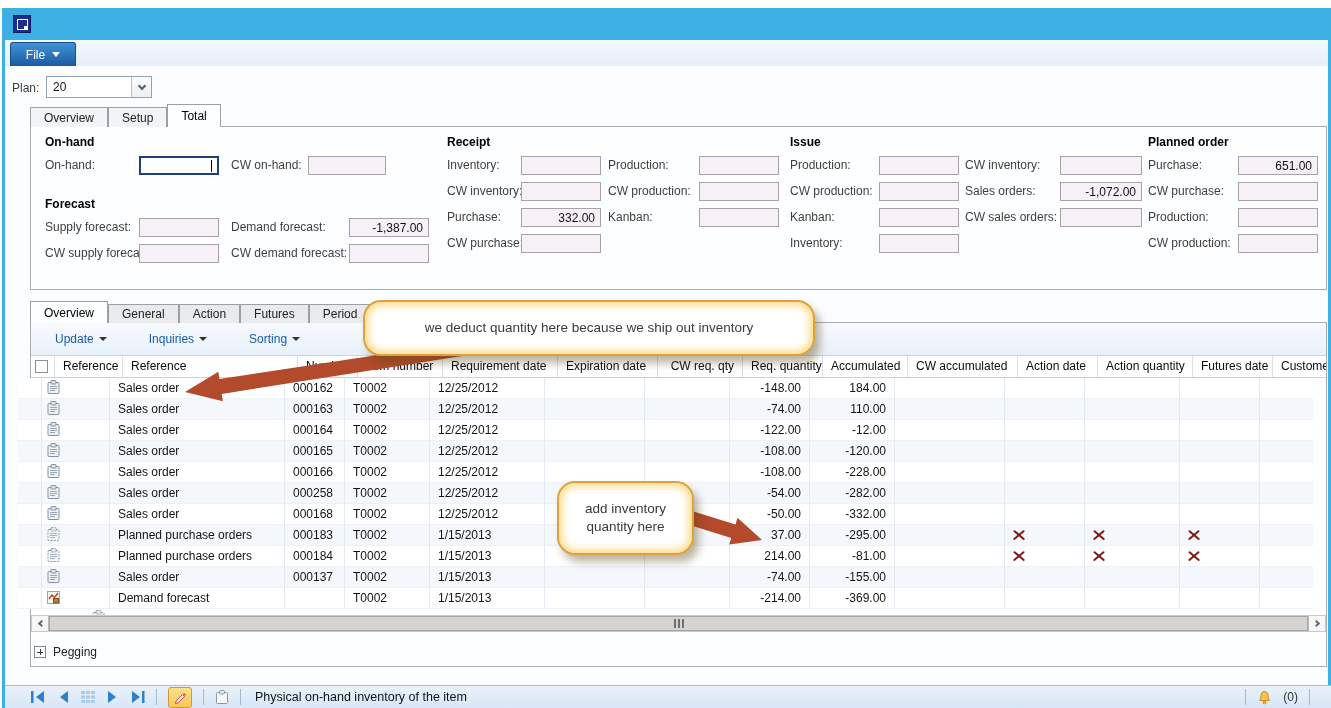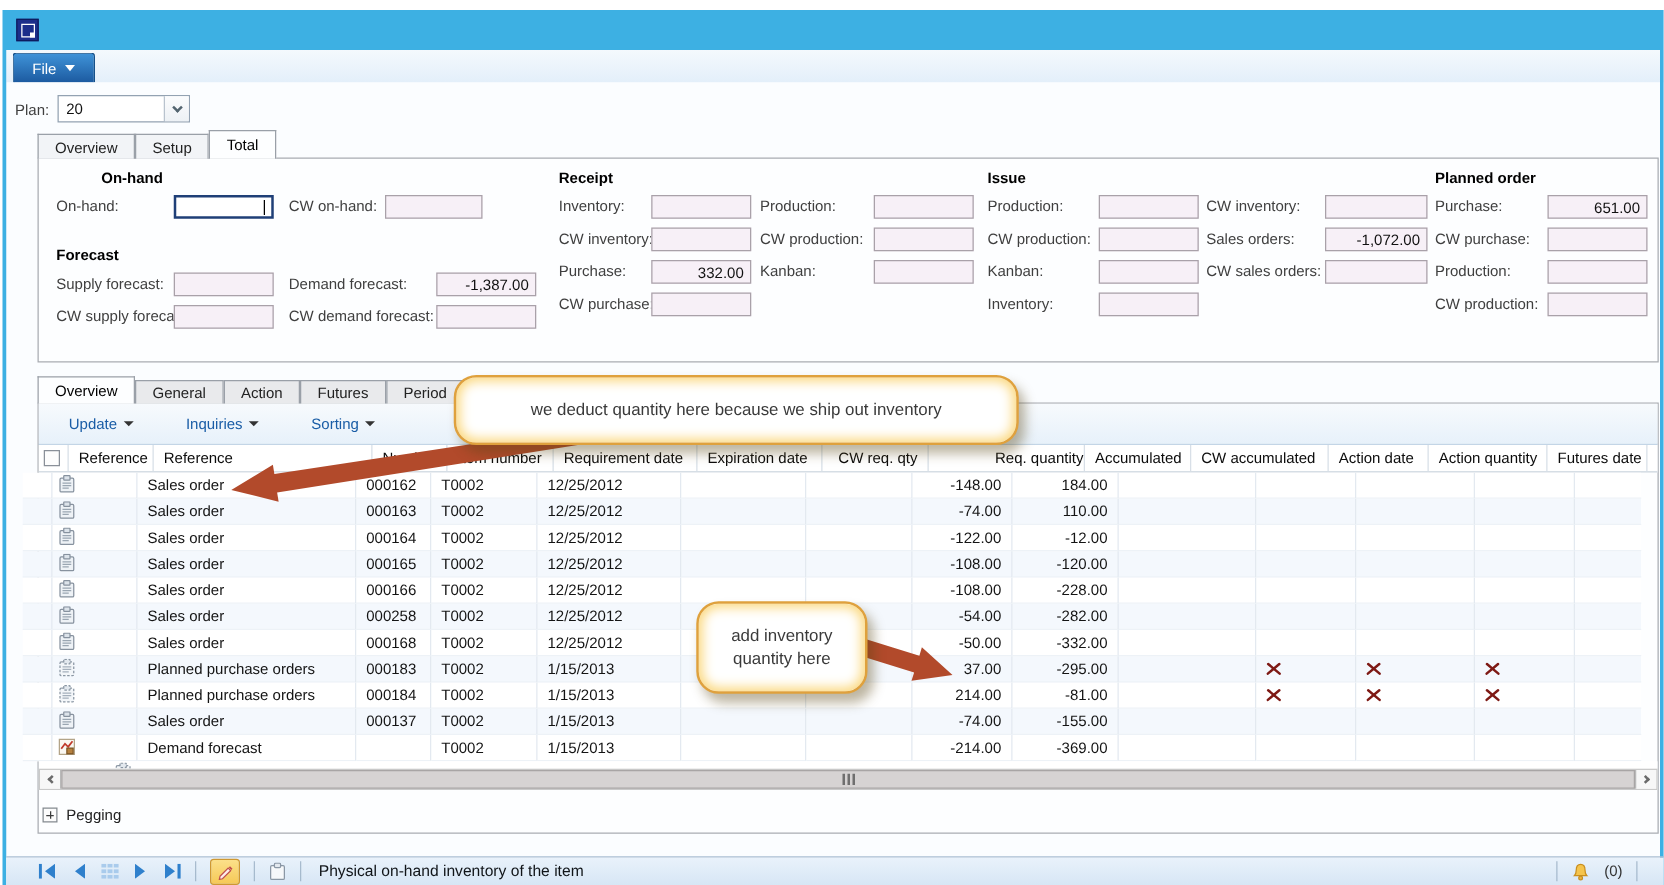--- a/index.html
+++ b/index.html
@@ -134,21 +134,21 @@
 </div>
 
 <div class="tabs tabs-upper">
   <div class="tab">Overview</div>
   <div class="tab">Setup</div>
   <div class="tab active">Total</div>
 </div>
 
 <div class="panel panel-summary"></div>
 <div id="summary-layer">
-    <div class="grp-title" style="left: 45px; top: 135px; margin-left: 36px;">On-hand</div>
+    <div class="grp-title" style="left: 45px; top: 135px;">On-hand</div>
     <div class="f-label" style="left: 45px; top: 158px;">On-hand:</div>
     <div class="f-input focused" style="left: 139px; top: 156px; width: 80px;">
       <span class="caret-bar"></span>
     </div>
     <div class="f-label" style="left: 231px; top: 158px;">CW on-hand:</div>
     <div class="f-input" style="left: 308px; top: 156px; width: 78px;"></div>
     <div class="grp-title" style="left: 45px; top: 197px;">Forecast</div>
     <div class="f-label" style="left: 45px; top: 220px;">Supply forecast:</div>
     <div class="f-input" style="left: 139px; top: 218px; width: 80px;"></div>
     <div class="f-label" style="left: 231px; top: 220px;">Demand forecast:</div>
@@ -225,21 +225,21 @@
 
 <div class="grid-header" id="grid-header">
     <div class="g-h" style="width: 24px; padding: 0px 4px;"><span class="checkbox"></span></div>
     <div class="g-h" style="width: 68px;">Reference</div>
     <div class="g-h" style="width: 175px;">Reference</div>
     <div class="g-h" style="width: 60px;">Number</div>
     <div class="g-h" style="width: 85px;">Item number</div>
     <div class="g-h" style="width: 115px;">Requirement date</div>
     <div class="g-h" style="width: 100px;">Expiration date</div>
     <div class="g-h num" style="width: 85px;">CW req. qty</div>
-    <div class="g-h num" style="width: 80px; margin-left: 45px;">Req. quantity</div>
+    <div class="g-h num" style="width: 80px;">Req. quantity</div>
     <div class="g-h num" style="width: 85px;">Accumulated</div>
     <div class="g-h" style="width: 110px;">CW accumulated</div>
     <div class="g-h" style="width: 80px;">Action date</div>
     <div class="g-h" style="width: 95px;">Action quantity</div>
     <div class="g-h" style="width: 80px;">Futures date</div>
     <div class="g-h" style="width: 55px;">Customer</div>
   </div>
 <div class="grid-body" id="grid-body">
     <div class="g-row">
       <div class="g-c" style="width: 24px;"></div>

